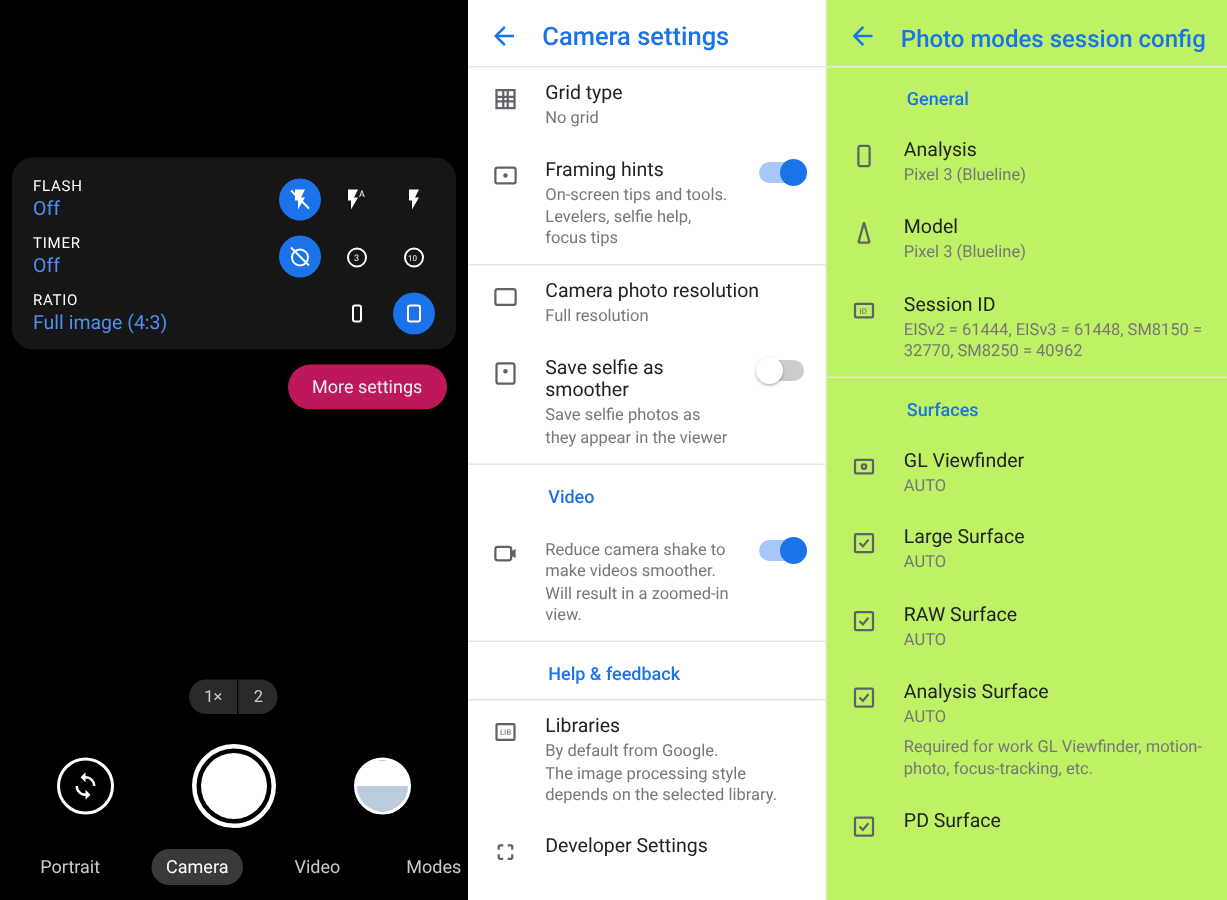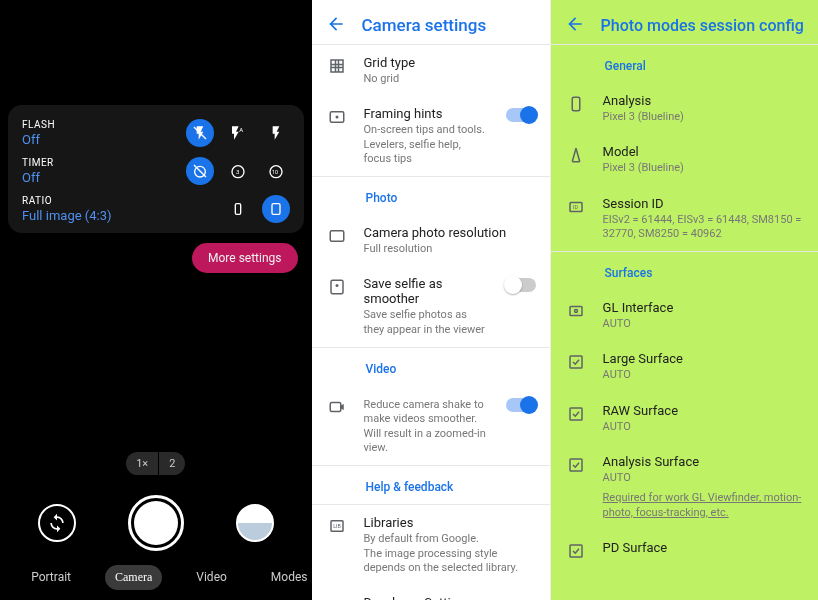--- a/index.html
+++ b/index.html
@@ -26,36 +26,36 @@
 .zoom-pill { background: #2a2a2a; color: #ccc; font-size: 11px; padding: 5px 10px; cursor: pointer; }
 .zoom-pill:first-child { border-radius: 12px 0 0 12px; border-right: 1px solid #000; }
 .zoom-pill:last-child { border-radius: 0 12px 12px 0; }
 .capture-row { display: flex; justify-content: space-around; align-items: center; padding: 0 12px; margin-bottom: 14px; }
 .btn-switch { width: 38px; height: 38px; border: 2px solid #fff; border-radius: 50%; display: flex; align-items: center; justify-content: center; cursor: pointer; }
 .btn-shutter { width: 56px; height: 56px; border: 3px solid #fff; border-radius: 50%; display: flex; align-items: center; justify-content: center; cursor: pointer; }
 .btn-shutter::after { content: ''; width: 44px; height: 44px; background: #fff; border-radius: 50%; }
 .btn-thumb { width: 38px; height: 38px; border: 2px solid #fff; border-radius: 50%; background: linear-gradient(#fff 50%, #bcd 50%); cursor: pointer; }
 .modes-row { display: flex; justify-content: flex-end; padding: 0 4px; font-size: 12px; gap: 24px; }
 .mode-item { color: #ccc; padding: 5px 10px; cursor: pointer; white-space: nowrap; }
-.mode-item.active { background: #3a3a3a; border-radius: 14px; color: #fff; font-family: Liberation Serif, serif; }
+.mode-item.active { background: #3a3a3a; border-radius: 14px; color: #fff; }
 
 
 .hdr { display: flex; align-items: center; padding: 14px 14px 8px 14px; gap: 14px; }
 .hdr-back { width: 22px; height: 22px; cursor: pointer; }
 .hdr-back svg { width: 20px; height: 20px; fill: #1a73e8; }
 .hdr-title { color: #1a73e8; font-size: 17px; font-weight: 500; }
 .divider { height: 1px; background: #e6e6e6; }
 .section-header { color: #1a73e8; font-size: 12px; font-weight: 500; padding: 14px 14px 10px 54px; }
 .list-item { display: flex; padding: 10px 14px; gap: 16px; align-items: flex-start; }
 .li-icon { width: 22px; min-width: 22px; display: flex; justify-content: center; padding-top: 2px; }
 .li-icon svg { width: 18px; height: 18px; fill: #5f6368; }
 .li-body { flex: 1; min-width: 0; }
 .li-title { font-size: 13px; color: #222; }
 .li-sub { font-size: 11px; color: #777; margin-top: 2px; line-height: 1.3; }
-.li-sub2 { font-size: 11px; color: #777; margin-top: 6px; line-height: 1.3; text-decoration: underline; }
+.li-sub2 { font-size: 11px; color: #777; margin-top: 6px; line-height: 1.3; }
 .toggle { width: 30px; height: 14px; border-radius: 8px; position: relative; cursor: pointer; margin-top: 2px; }
 .toggle.on { background: #a7c7f9; }
 .toggle.on::after { content: ''; position: absolute; right: -2px; top: -2px; width: 18px; height: 18px; background: #1a73e8; border-radius: 50%; }
 .toggle.off { background: #ccc; }
 .toggle.off::after { content: ''; position: absolute; left: -2px; top: -2px; width: 18px; height: 18px; background: #fff; border-radius: 50%; box-shadow: 0 1px 2px rgba(0,0,0,0.3); }
 </style>
 </head>
 <body>
 
 <div class="panel panel-camera">
@@ -185,21 +185,20 @@
           <circle cx="12" cy="12" r="2"></circle>
         </svg>
       </div>
     <div class="li-body">
         <div class="li-title">Framing hints</div>
         <div class="li-sub">On-screen tips and tools. Levelers, selfie help, focus tips</div>
       </div>
     <div class="toggle on"></div>
   </div>
   <div class="divider"></div>
-  <div class="section-header">Photo</div>
   <div class="list-item">
     <div class="li-icon">
         <svg viewBox="0 0 24 24">
           <rect x="3" y="5" width="18" height="14" rx="2" fill="none" stroke="#5f6368" stroke-width="2"></rect>
         </svg>
       </div>
     <div class="li-body">
         <div class="li-title">Camera photo resolution</div>
         <div class="li-sub">Full resolution</div>
       </div>
@@ -305,21 +304,21 @@
   <div class="divider"></div>
   <div class="section-header">Surfaces</div>
   <div class="list-item">
     <div class="li-icon">
         <svg viewBox="0 0 24 24">
           <rect x="4" y="6" width="16" height="12" rx="1" fill="none" stroke="#5f6368" stroke-width="2"></rect>
           <circle cx="12" cy="12" r="2" fill="none" stroke="#5f6368" stroke-width="2"></circle>
         </svg>
       </div>
     <div class="li-body">
-        <div class="li-title">GL Interface</div>
+        <div class="li-title">GL Viewfinder</div>
         <div class="li-sub">AUTO</div>
       </div>
   </div>
   <div class="list-item">
     <div class="li-icon">
         <svg viewBox="0 0 24 24">
           <rect x="4" y="4" width="16" height="16" rx="1" fill="none" stroke="#5f6368" stroke-width="2"></rect>
           <path fill="none" stroke="#5f6368" stroke-width="2" d="M8 12l3 3 5-6"></path>
         </svg>
       </div>

